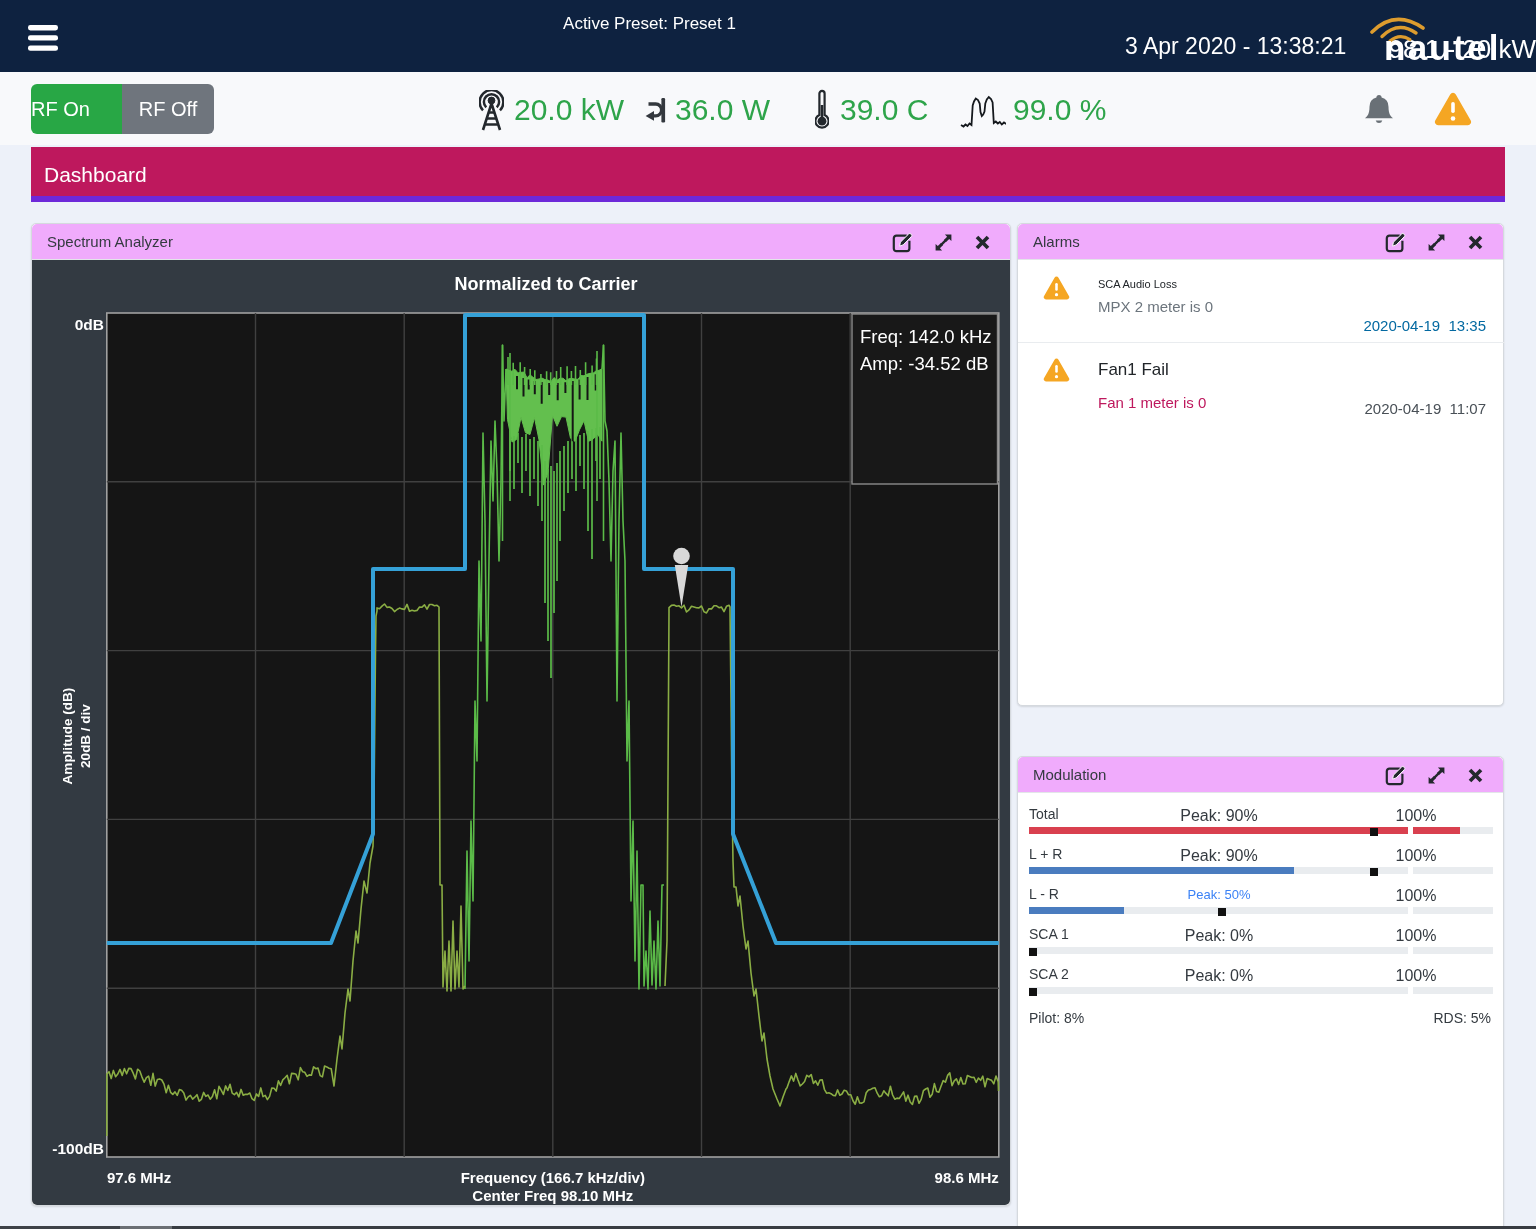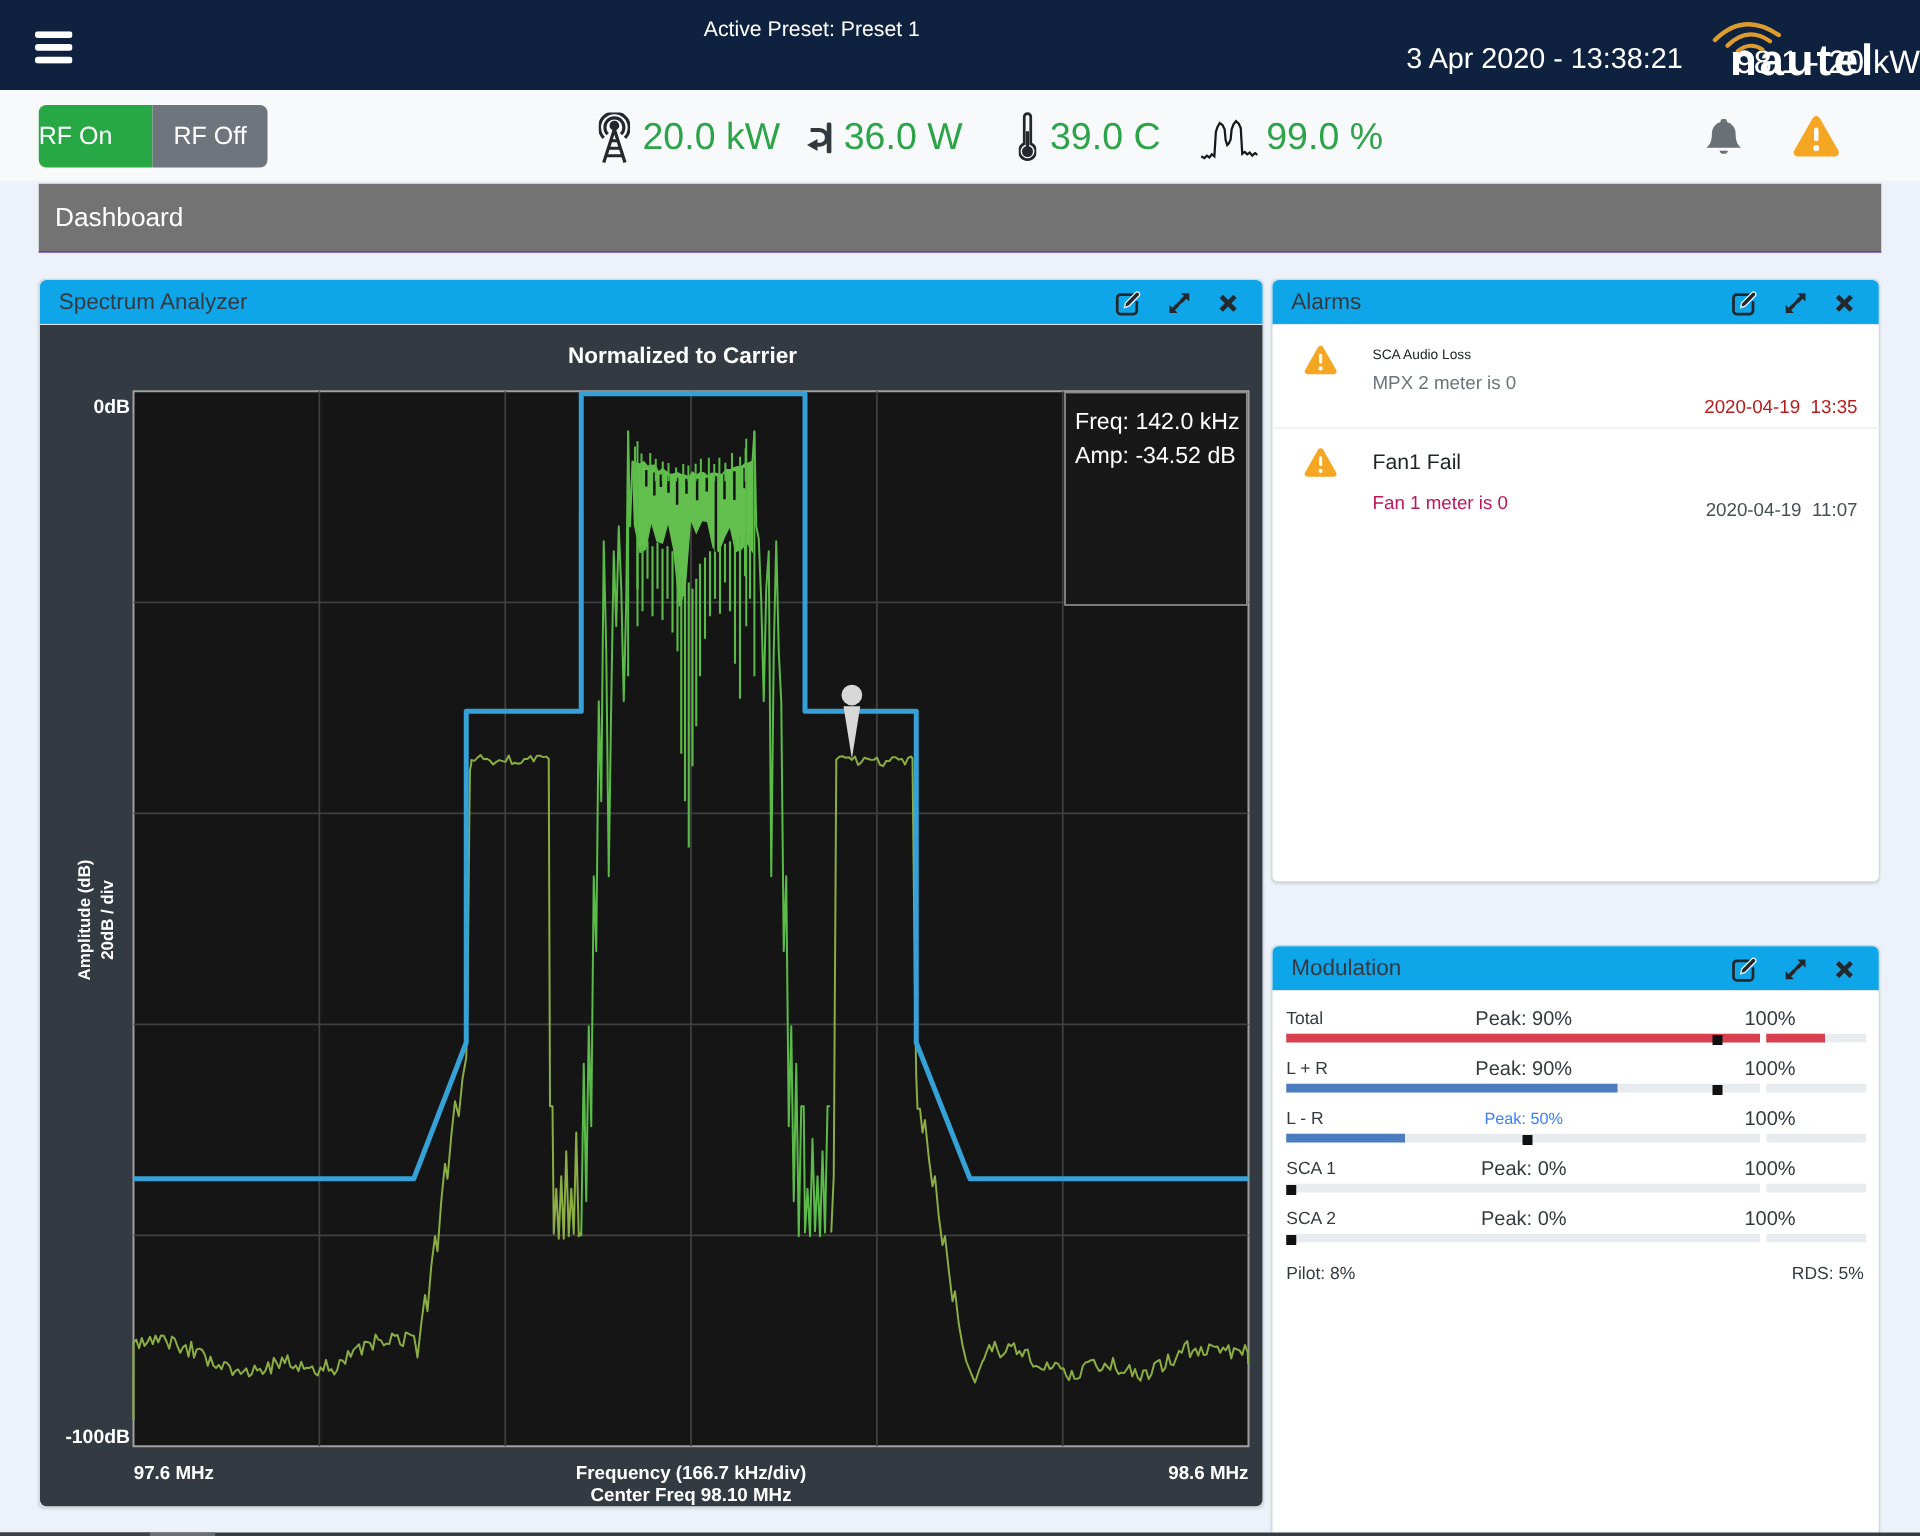--- a/index.html
+++ b/index.html
@@ -1,22 +1,22 @@
 <!DOCTYPE html>
 <html><head><meta charset="utf-8"><title>Dashboard</title><style>
 *{margin:0;padding:0;box-sizing:border-box}
 html,body{width:1536px;height:1229px;overflow:hidden;background:#edf1f9;
  font-family:"Liberation Sans",sans-serif;position:relative}
 .abs{position:absolute}
 .topbar{left:0;top:0;width:1536px;height:72px;background:#0e2240;color:#fff}
 .statusbar{left:0;top:72px;width:1536px;height:73px;background:#f8f9fb}
-.dashbar{left:31px;top:147px;width:1474px;height:55px;background:#737373;border-bottom:1px solid #6d28d9;color:#fff;font-size:21px;line-height:55px;padding-left:13px}
+.dashbar{left:31px;top:147px;width:1474px;height:55px;background:#be185d;border-bottom:6px solid #6d28d9;color:#fff;font-size:21px;line-height:55px;padding-left:13px}
 .panel{background:#fff;border:1px solid #d5d9de;border-radius:5px;box-shadow:0 1px 2px rgba(0,0,0,.12)}
-.phead{height:36px;background:#0ea5e9;border-bottom:1px solid #e3e6e9;border-radius:5px 5px 0 0;
- font-size:18px;color:#343a40;line-height:35px;padding-left:15px;position:relative}
+.phead{height:36px;background:#f0abfc;border-bottom:1px solid #e3e6e9;border-radius:5px 5px 0 0;
+ font-size:15px;color:#343a40;line-height:35px;padding-left:15px;position:relative}
 .picons{position:absolute;right:19px;top:0;height:36px;display:flex;align-items:center;gap:21px}
 .grn{color:#2ea44a}
 .mlabel{font-size:14px;color:#343a40}
 .track{position:absolute;height:7px;background:#e9ecef}
 .fill{position:absolute;height:7px}
 .mark{position:absolute;width:8px;height:8px;background:#111}
 </style></head><body>
 
 <div class="abs topbar">
   <svg class="abs" style="left:28px;top:25px" width="30" height="26" viewBox="0 0 30 26">
@@ -169,21 +169,21 @@
       </div>
   </div>
   <div style="position:relative">
     <svg class="abs" style="left:25px;top:16px" width="27" height="24" viewBox="0 0 38 34">
       <path d="M16.2 2.4 a3.3 3.3 0 0 1 5.6 0 L36.6 28.3 a3.2 3.2 0 0 1 -2.8 4.9 H4.2 a3.2 3.2 0 0 1 -2.8-4.9 Z" fill="#f5a623"></path>
       <rect x="17.2" y="10" width="3.6" height="11" rx="1.8" fill="#fff"></rect>
       <circle cx="19" cy="26.5" r="2.3" fill="#fff"></circle>
     </svg>
     <div class="abs" style="left:80px;top:18px;font-size:11px;color:#212529">SCA Audio Loss</div>
     <div class="abs" style="left:80px;top:38px;font-size:15px;color:#6c757d">MPX 2 meter is 0</div>
-    <div class="abs" style="right:17px;top:57px;font-size:15px;color:#b91c1c">2020-04-19&nbsp; 13:35</div>
+    <div class="abs" style="right:17px;top:57px;font-size:15px;color:#0369a1">2020-04-19&nbsp; 13:35</div>
     <div class="abs" style="left:0;top:82px;width:487px;border-top:1px solid #e9ecef"></div>
     <svg class="abs" style="left:25px;top:98px" width="27" height="24" viewBox="0 0 38 34">
       <path d="M16.2 2.4 a3.3 3.3 0 0 1 5.6 0 L36.6 28.3 a3.2 3.2 0 0 1 -2.8 4.9 H4.2 a3.2 3.2 0 0 1 -2.8-4.9 Z" fill="#f5a623"></path>
       <rect x="17.2" y="10" width="3.6" height="11" rx="1.8" fill="#fff"></rect>
       <circle cx="19" cy="26.5" r="2.3" fill="#fff"></circle>
     </svg>
     <div class="abs" style="left:80px;top:100px;font-size:17px;color:#212529">Fan1 Fail</div>
     <div class="abs" style="left:80px;top:134px;font-size:15px;color:#be185d">Fan 1 meter is 0</div>
     <div class="abs" style="right:17px;top:140px;font-size:15px;color:#495057">2020-04-19&nbsp; 11:07</div>
   </div>

